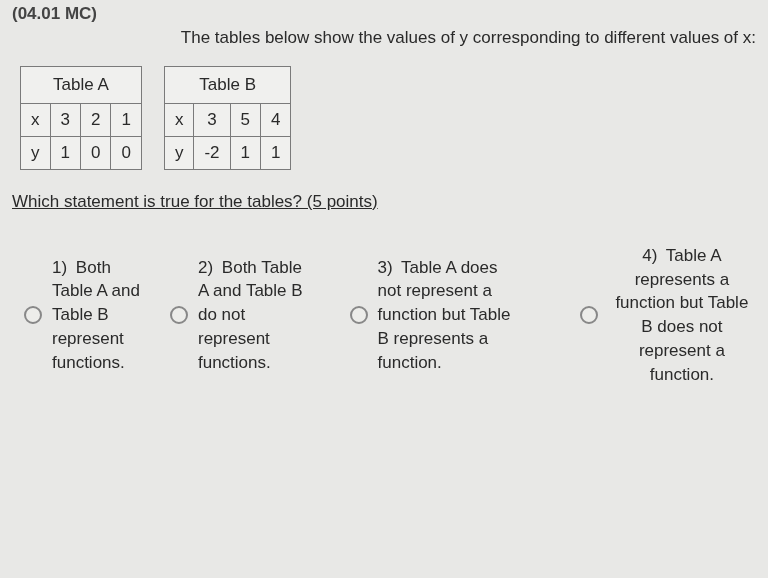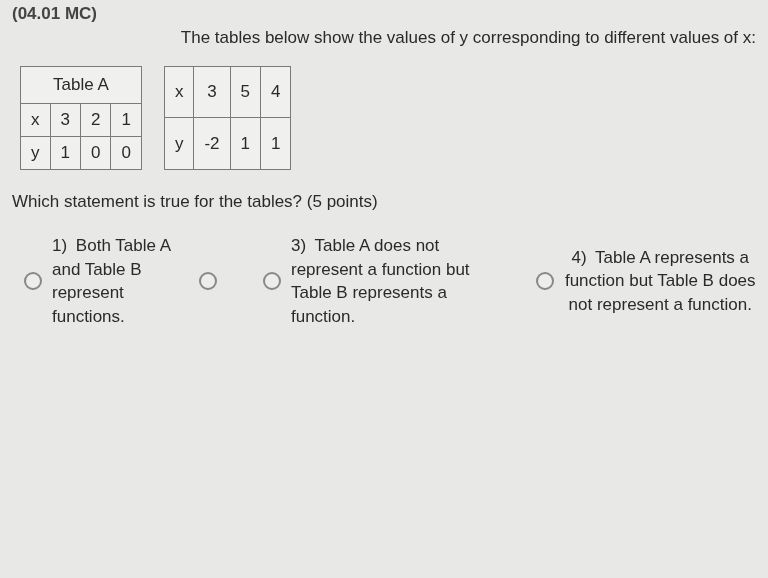--- a/index.html
+++ b/index.html
@@ -21,21 +21,21 @@
     .data-table th, .data-table td {
       border: 1px solid #7a7a7a;
       text-align: center;
       padding: 6px 10px;
       font-weight: normal;
       font-size: 17px;
       color: #2a2a2a;
       min-width: 24px;
     }
     .data-table .title-cell { font-weight: normal; padding: 8px 20px; }
-    .question { margin-bottom: 22px; }
+    .question { margin-bottom: 32px; text-decoration: underline; }
     .options { display: flex; flex-direction: row; gap: 28px; margin-left: 12px; }
     .option { display: flex; align-items: center; gap: 10px; }
     .radio {
       width: 18px; height: 18px;
       border: 2px solid #888;
       border-radius: 50%;
       flex-shrink: 0;
       background: #ededea;
     }
     .option-num { margin-right: 4px; }
@@ -65,20 +65,23 @@
       <td>y</td>
       <td>1</td>
       <td>0</td>
       <td>0</td>
     </tr>
   </tbody>
     </table>
 
   <table class="data-table">
     <tbody>
+        <tr>
+          <th class="title-cell" colspan="4">Table B</th>
+        </tr>
     <tr>
       <td>x</td>
       <td>3</td>
       <td>5</td>
       <td>4</td>
     </tr>
     <tr>
       <td>y</td>
       <td>-2</td>
       <td>1</td>
@@ -93,20 +96,24 @@
 <div class="options">
   <div class="option">
     <span class="radio"></span>
     <span class="option-text">
       <span class="option-num">1)</span>
       <span>Both Table A and Table B represent functions.</span>
     </span>
   </div>
   <div class="option">
     <span class="radio"></span>
+    <span class="option-text">
+      <span class="option-num">2)</span>
+      <span>Both Table A and Table B do not represent functions.</span>
+    </span>
   </div>
   <div class="option opt-pad-3">
     <span class="radio"></span>
     <span class="option-text">
       <span class="option-num">3)</span>
       <span>Table A does not represent a function but Table B represents a function.</span>
     </span>
   </div>
   <div class="option opt-pad-4">
     <span class="radio"></span>

